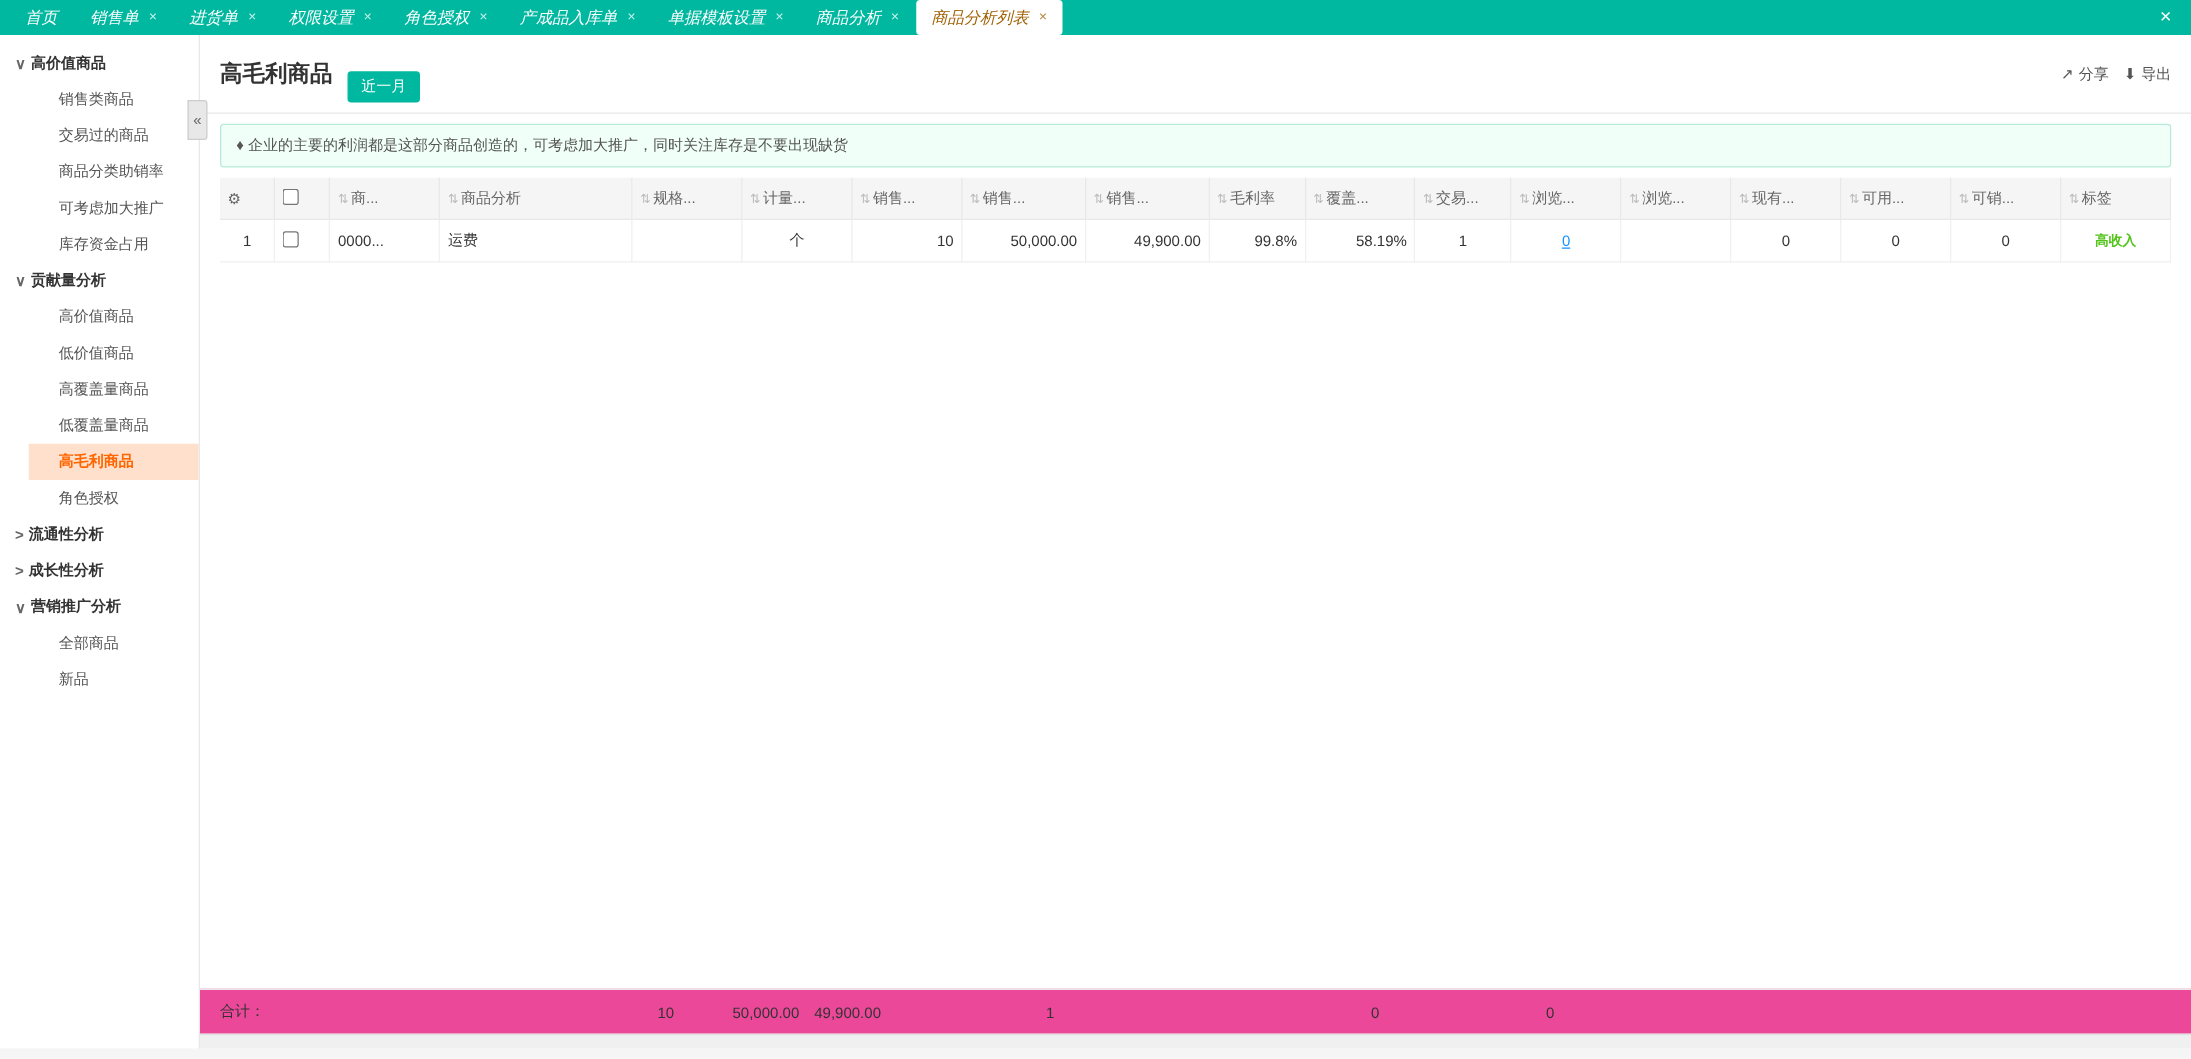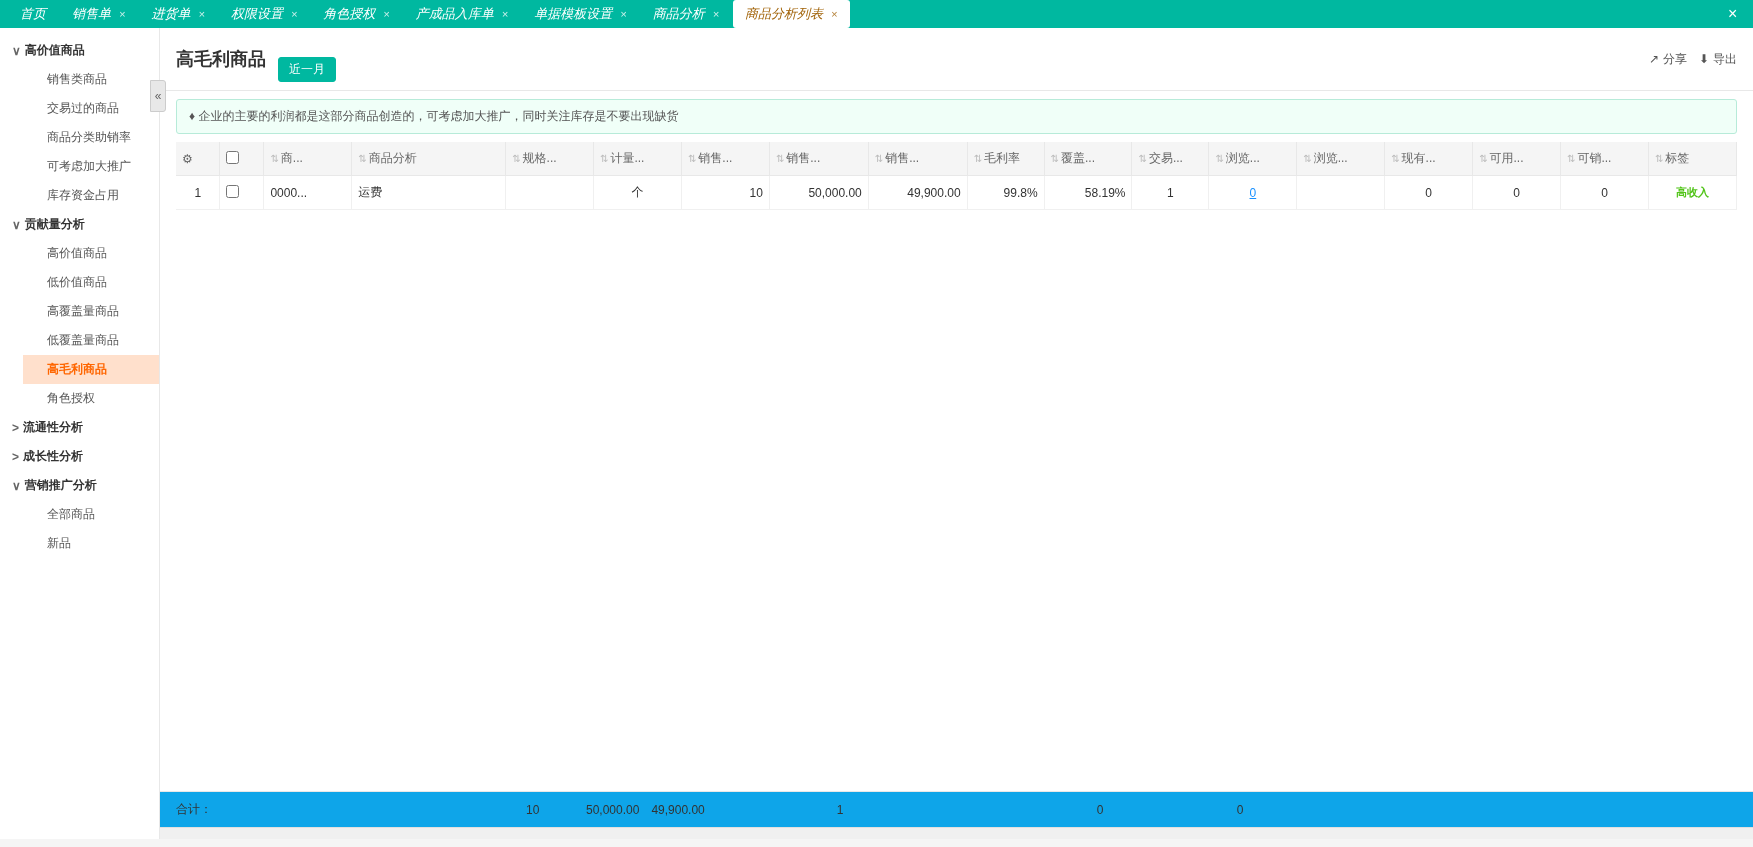--- a/index.html
+++ b/index.html
@@ -225,21 +225,21 @@
     .td-center { text-align: center; }
     .td-right { text-align: right; }
     .tag-green { color: #52c41a; font-size: 11px; font-weight: bold; }
     .link-blue { color: #1890ff; text-decoration: underline; cursor: pointer; }
 
     
     .table-footer {
       display: flex;
       align-items: center;
       height: 36px;
-      background: #0ea5e9;
+      background: #ec4899;
       border-top: 1px solid #e8e8e8;
       padding: 0 16px;
       font-size: 12px;
       color: #333;
       gap: 8px;
     }
     .footer-cells {
       display: flex;
       align-items: center;
       flex: 1;

